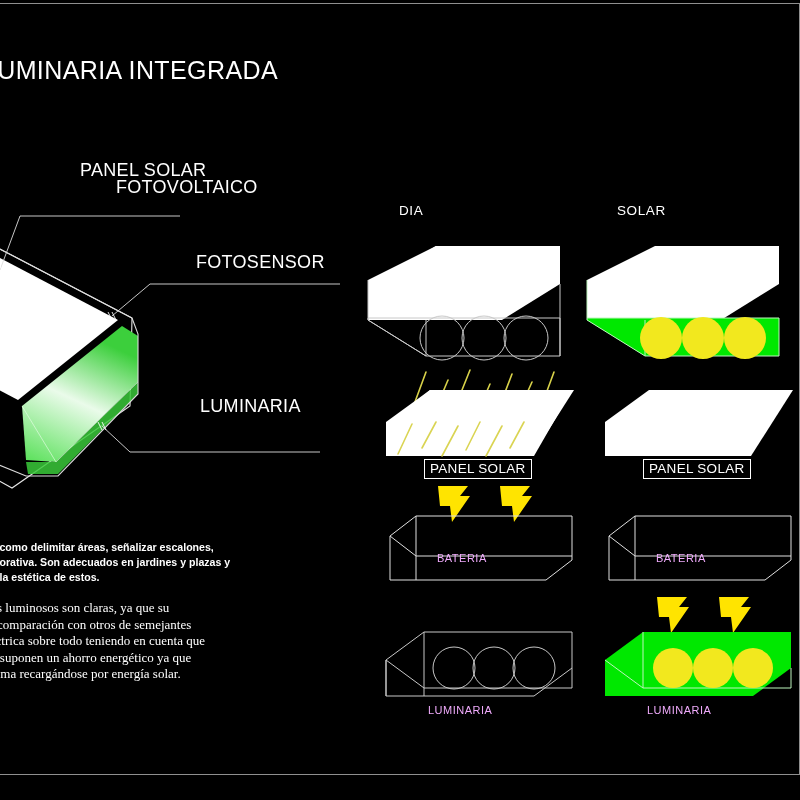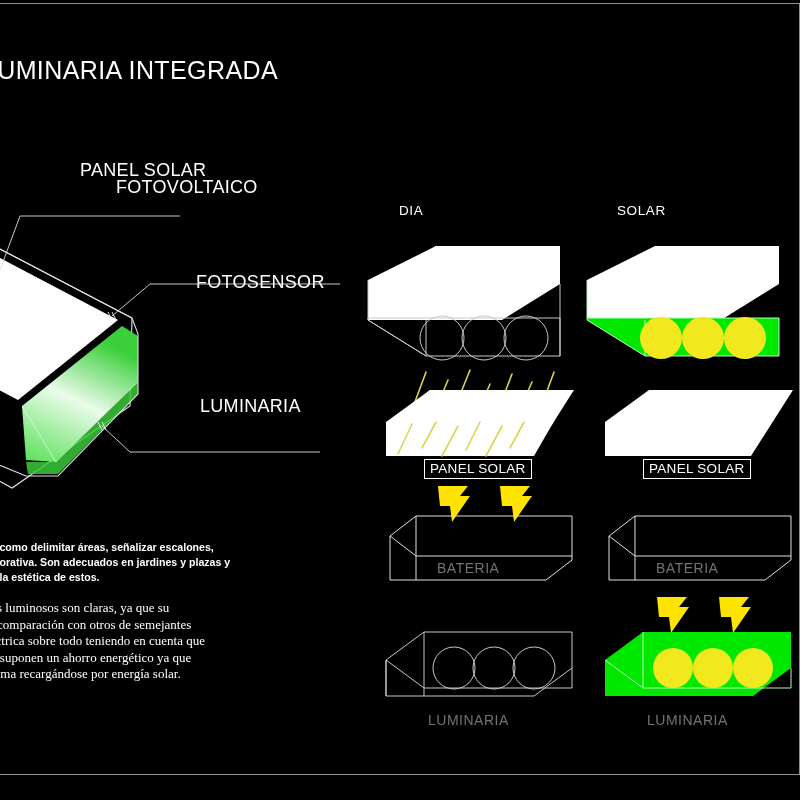--- a/index.html
+++ b/index.html
@@ -10,21 +10,21 @@
          border:1px solid #8f8f8f;box-sizing:border-box;pointer-events:none;}
   .abs{position:absolute;}
 
   .title{left:-60px;top:56px;font-size:25px;letter-spacing:.4px;
          white-space:nowrap;color:#fff;}
 
   .calloutTxt{font-size:17.5px;letter-spacing:.3px;white-space:nowrap;color:#fff;}
   .calloutTxt.big{font-size:18px;}
 
   .colhead{font-size:13.5px;letter-spacing:.6px;color:#fff;white-space:nowrap;}
-  .blabel{font-size:14px;letter-spacing:.5px;color:#737373;white-space:nowrap;margin-top:8px;}
+  .blabel{font-size:11px;letter-spacing:.5px;color:#f0abfc;white-space:nowrap;}
   .boxlabel{font-size:13.5px;letter-spacing:.3px;color:#fff;white-space:nowrap;
             background:#000;border:1.5px solid #fff;padding:1px 5px 2px 5px;}
 
   .para{font-size:11.2px;line-height:15.4px;color:#fff;white-space:pre;}
   .para.sans{font-family:"Liberation Sans",sans-serif;font-weight:bold;
              font-size:10.6px;line-height:15.2px;}
   .para.serif{font-family:"Liberation Serif",serif;font-size:13px;
               line-height:16.6px;}
 
   svg{display:block;overflow:visible;}
@@ -85,21 +85,21 @@
         <path d="M116,36 l4,8 M120,36 l4,8"></path>
         <path d="M228,82 l4,8 M232,82 l4,8"></path>
         <path d="M218,192 l4,8 M222,192 l4,8"></path>
       </g>
     </svg>
   </div>
 
   <div class="abs calloutTxt big" style="left:80px;top:160px;">PANEL SOLAR</div>
   <div class="abs calloutTxt big" style="left:80px;top:177px;margin-left:36px;">FOTOVOLTAICO</div>
 
-  <div class="abs calloutTxt big" style="left:196px;top:252px;margin-top:20px;">FOTOSENSOR</div>
+  <div class="abs calloutTxt big" style="left:196px;top:252px;">FOTOSENSOR</div>
 
   <div class="abs calloutTxt big" style="left:200px;top:396px;">LUMINARIA</div>
 
   <div class="abs colhead" style="left:399px;top:203px;">DIA</div>
   <div class="abs colhead" style="left:617px;top:203px;">SOLAR</div>
 
   <div class="abs" style="left:364px;top:240px;">
     <svg width="210" height="130" viewBox="0 0 210 130">
 
       <polygon points="14,42 72,6 196,6 138,42" fill="#ffffff"></polygon>

